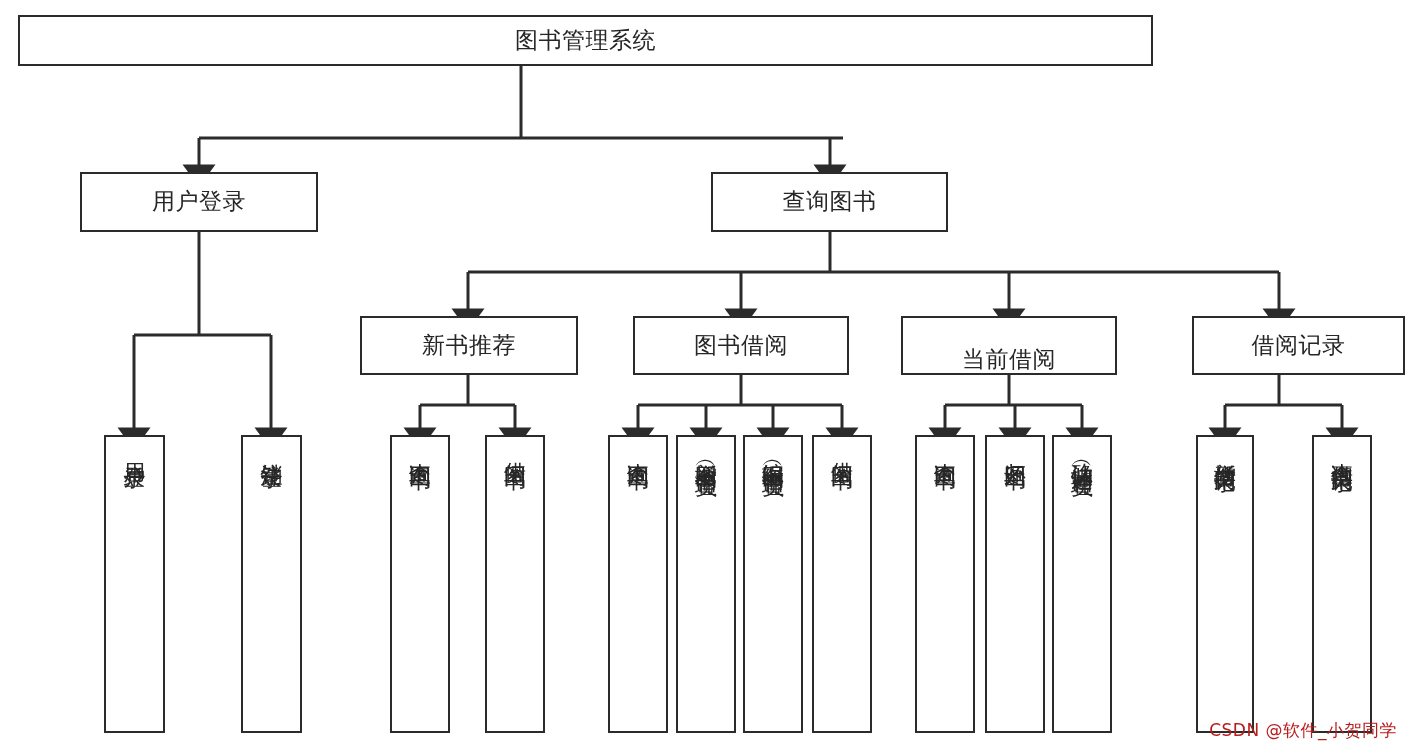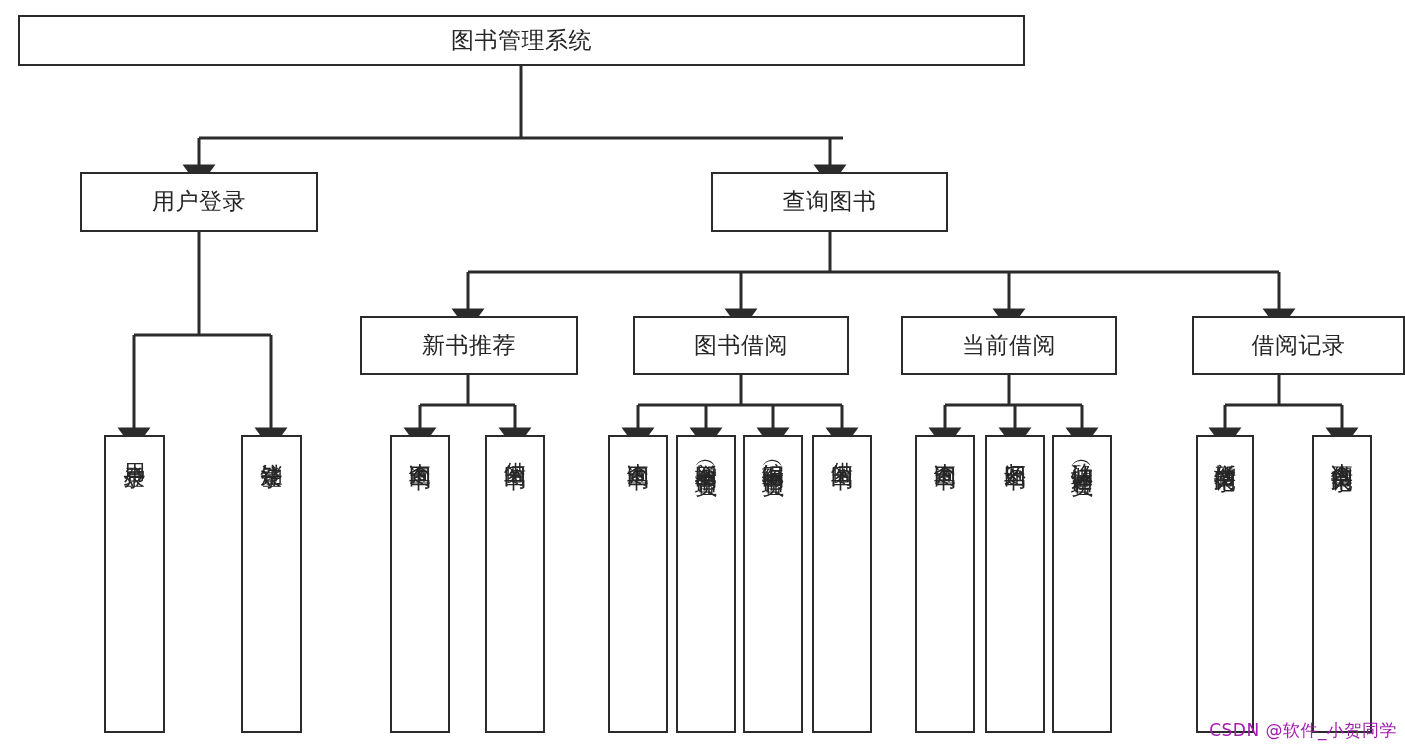--- a/index.html
+++ b/index.html
@@ -51,21 +51,21 @@
     align-items: center;
   }
   .node.v .vtxt {
     display: block;
   }
   #watermark {
     position: absolute;
     right: 8px;
     bottom: 5px;
     font-size: 17px;
-    color: #a21caf;
+    color: #b91c1c;
     letter-spacing: 0.5px;
     white-space: nowrap;
     pointer-events: none;
   }
 </style>
 </head>
 <body>
 
 <div id="canvas">
 
@@ -112,21 +112,21 @@
       <path d="M1015,405 L1015,431" marker-end="url(#arw)"></path>
       <path d="M1082,405 L1082,431" marker-end="url(#arw)"></path>
 
       <path d="M1279,375 L1279,405"></path>
       <path d="M1225,405 L1342,405"></path>
       <path d="M1225,405 L1225,431" marker-end="url(#arw)"></path>
       <path d="M1342,405 L1342,431" marker-end="url(#arw)"></path>
     </g>
   </svg>
 
-  <div class="node h" style="left:18px; top:15px; width:1007px; height:51px;">
+  <div class="node h" style="left:18px; top:15px; width:1135px; height:51px;">
     <span>图书管理系统</span>
   </div>
 
   <div class="node h" style="left:80px; top:172px; width:238px; height:60px;">
     <span>用户登录</span>
   </div>
 
   <div class="node h" style="left:711px; top:172px; width:237px; height:60px;">
     <span>查询图书</span>
   </div>
@@ -137,21 +137,21 @@
   <div class="node v" style="left:241px; top:435px; width:61px; height:298px;">
     <span class="vtxt">注销登录</span>
   </div>
 
   <div class="node h" style="left:360px; top:316px; width:218px; height:59px;text-align:center;">
     <span>新书推荐</span>
   </div>
   <div class="node h" style="left:633px; top:316px; width:216px; height:59px;">
     <span>图书借阅</span>
   </div>
-  <div class="node h" style="left:901px; top:316px; width:216px; height:59px;">
+  <div class="node h" style="left:901px; top:316px; width:216px; height:59px;align-items:flex-end;">
     <span>当前借阅</span>
   </div>
   <div class="node h" style="left:1172px; top:316px; width:213px; height:59px;margin-left:20px;">
     <span>借阅记录</span>
   </div>
 
   <div class="node v" style="left:390px; top:435px; width:60px; height:298px;">
     <span class="vtxt">查询图书</span>
   </div>
   <div class="node v" style="left:485px; top:435px; width:60px; height:298px;">

